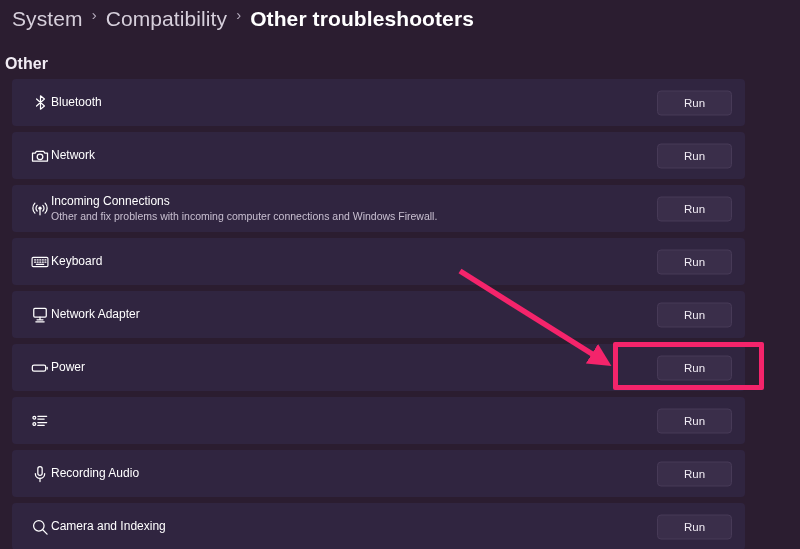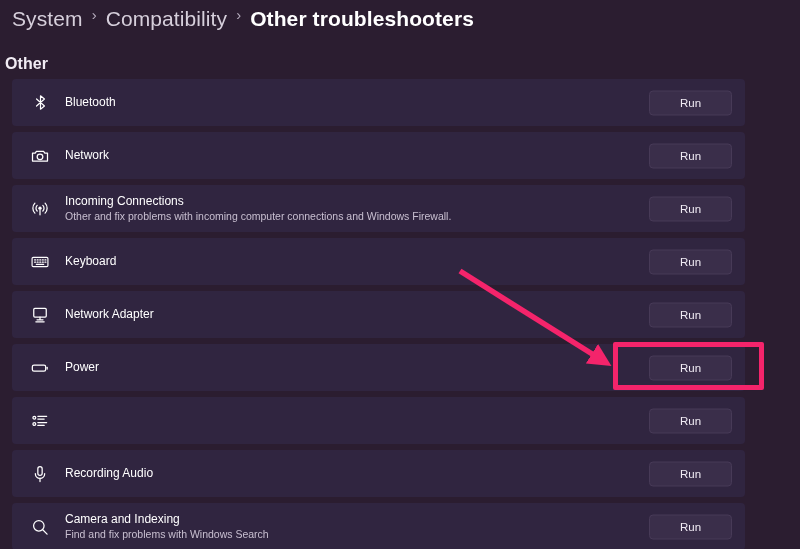--- a/index.html
+++ b/index.html
@@ -79,21 +79,20 @@
     height: 22px;
     flex: 0 0 22px;
     display: flex;
     align-items: center;
     justify-content: center;
     color: #ffffff;
   }
   .row-icon svg { display: block; }
 
   .row-text {
-    margin-left: 14px;
     display: flex;
     flex-direction: column;
     justify-content: flex-start;
     min-width: 0;
   }
   .row-title {
     font-size: 12px;
     color: #ffffff;
     line-height: 15px;
     white-space: nowrap;
@@ -104,21 +103,21 @@
     line-height: 14px;
     white-space: nowrap;
   }
 
   .run-button {
     position: absolute;
     right: 13px;
     top: 50%;
     transform: translateY(-50%);
     box-sizing: border-box;
-    width: 83px;
+    width: 75px;
     height: 25px;
     background: #3a2e4a;
     border: 1px solid #473a57;
     border-radius: 4px;
     color: #f0ebf4;
     font-size: 11.5px;
     font-family: "Liberation Sans", sans-serif;
     display: flex;
     align-items: center;
     justify-content: center;
@@ -258,21 +257,20 @@
     </div>
     <div class="row">
       <span class="row-icon">
         <svg viewBox="0 0 24 24" width="20" height="20" fill="none" stroke="currentColor" stroke-width="1.5" stroke-linecap="round">
           <circle cx="10.6" cy="10.6" r="6.3"></circle>
           <path d="M15.3 15.3 20.5 20.5"></path>
         </svg>
       </span>
       <div class="row-text">
         <div class="row-title">Camera and Indexing</div>
-        <div class="row-desc">Find and fix problems with Windows Search</div>
       </div>
       <button class="run-button">Run</button>
     </div>
   </div>
 
 <div class="annotation-layer">
   <svg width="800" height="549">
     <defs>
       <marker id="arrowhead" markerWidth="4.2" markerHeight="4.2" refX="1.1" refY="2.1" orient="auto">
         <polygon points="0,0 4.2,2.1 0,4.2" id="arrowhead-poly" fill="#f4246b"></polygon>

